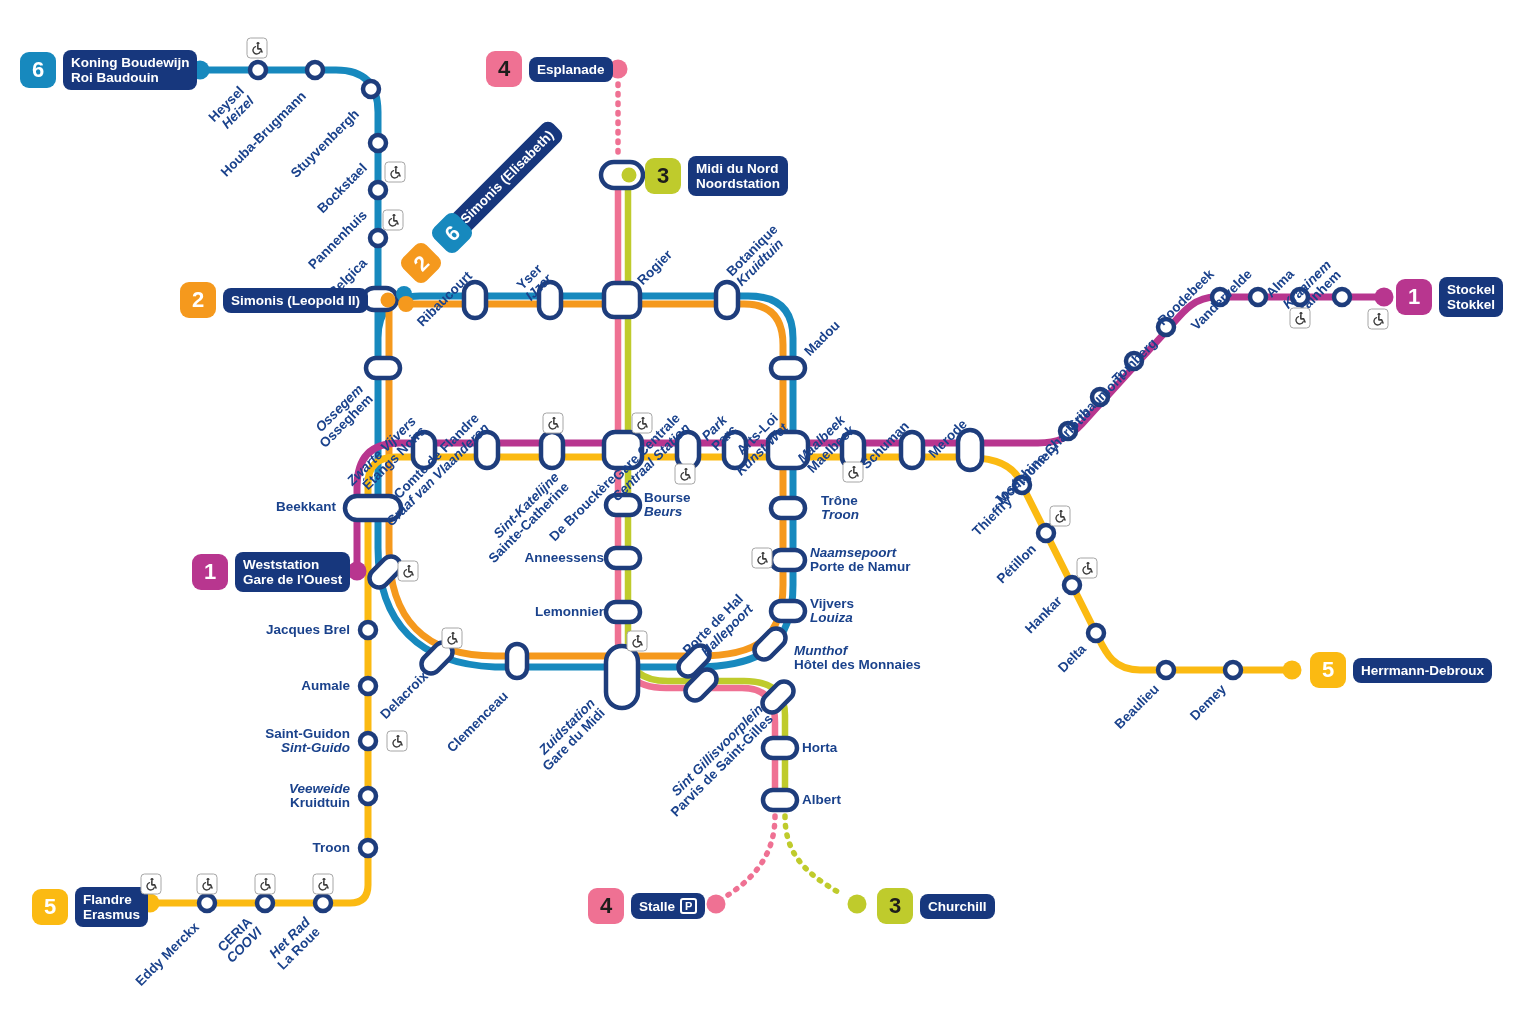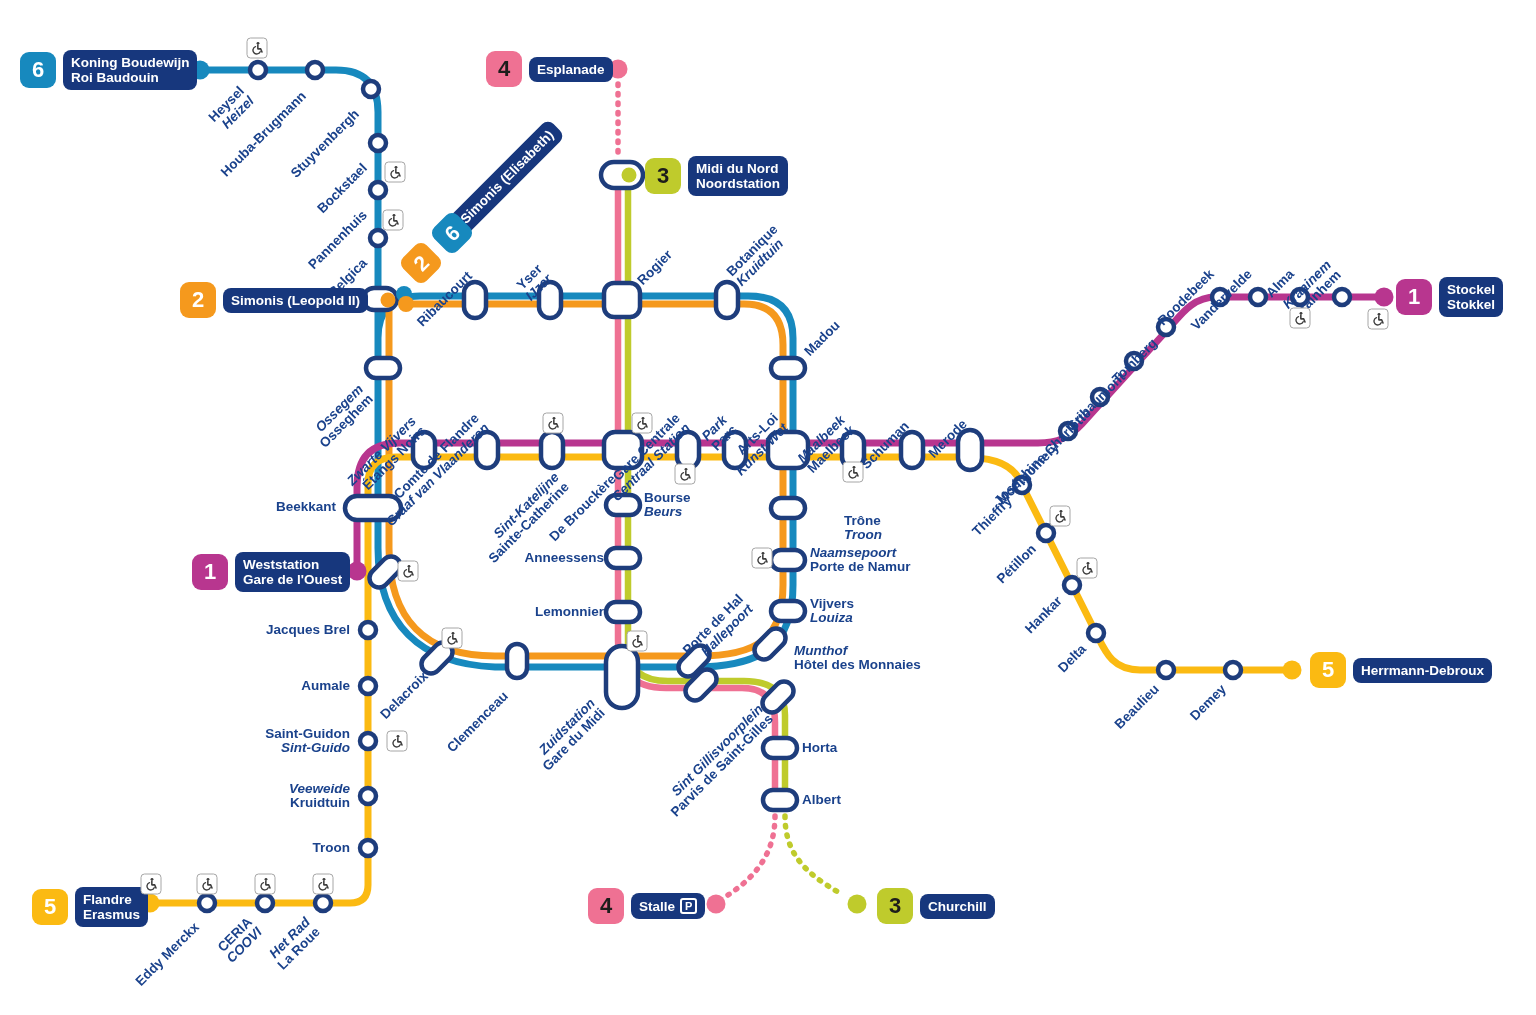--- a/index.html
+++ b/index.html
@@ -256,21 +256,21 @@
     </div>
     <div class="lbl aR" style="left: 1084px; top: 647px;">
       <div>Delta</div>
     </div>
     <div class="lbl aR" style="left: 1157px; top: 687px;">
       <div>Beaulieu</div>
     </div>
     <div class="lbl aR" style="left: 1224px; top: 687px;">
       <div>Demey</div>
     </div>
-    <div class="lbl aH" style="left: 844px; top: 508px; margin-top: 20px;">
+    <div class="lbl aH" style="left: 821px; top: 508px;">
       <div>Trône</div>
       <div class="it">Troon</div>
     </div>
     <div class="lbl aH" style="left: 810px; top: 560px;">
       <div class="it">Naamsepoort</div>
       <div>Porte de Namur</div>
     </div>
     <div class="lbl aH" style="left: 810px; top: 611px;">
       <div>Vijvers</div>
       <div class="it">Louiza</div>

